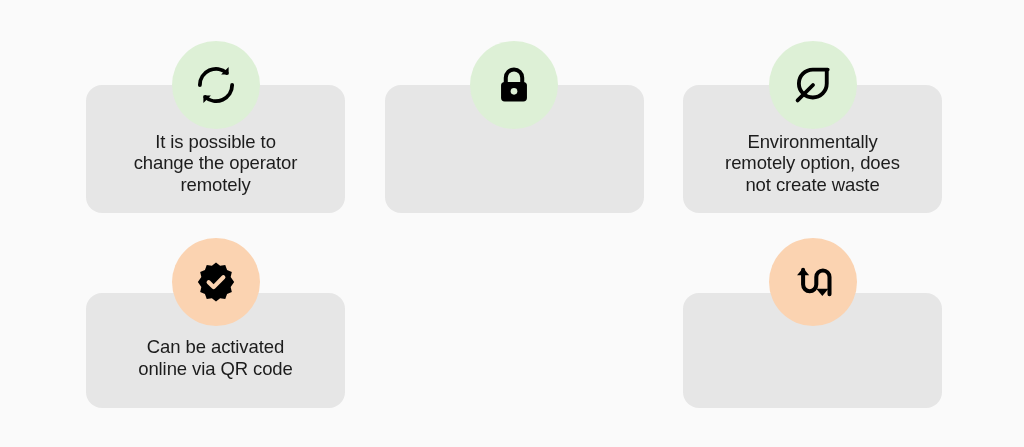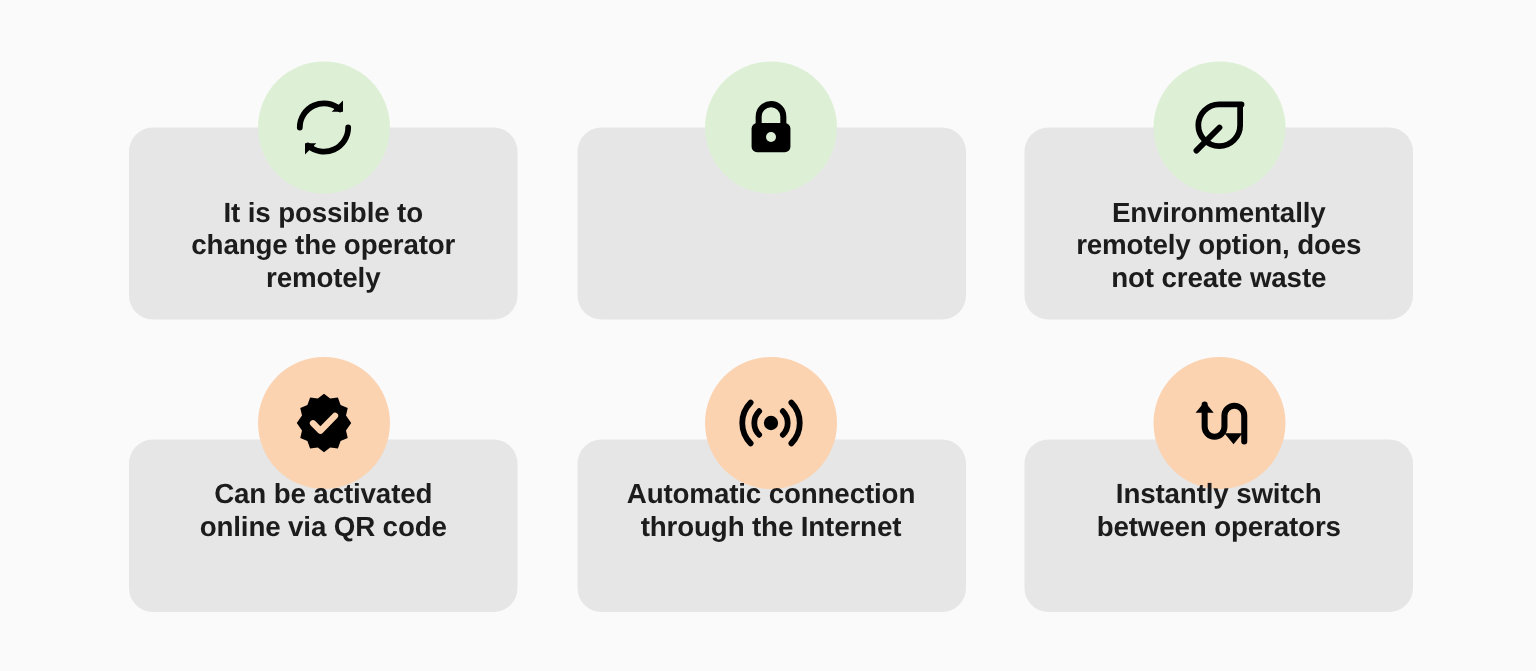--- a/index.html
+++ b/index.html
@@ -32,21 +32,20 @@
   }
   .card {
     position: relative;
     background: #e6e6e6;
     border-radius: 16px;
     box-sizing: border-box;
     padding: 0 10px 0 10px;
     display: flex;
     align-items: flex-end;
     justify-content: center;
-    font-weight: bold;
   }
   .card.top {
     grid-row: 1;
     height: 128px;
   }
   .card.bottom {
     grid-row: 3;
     height: 115px;
   }
   .card.c1 { grid-column: 1; }
@@ -81,21 +80,21 @@
     z-index: 3;
     text-align: center;
     color: #1c1c1c;
     font-size: 18.5px;
     line-height: 21.5px;
     letter-spacing: -0.1px;
     white-space: pre-line;
     padding-bottom: 12px;
   }
   .card.top .caption { padding-bottom: 18px; }
-  .card.bottom .caption { padding-bottom: 47px; }
+  .card.bottom .caption { padding-bottom: 29px; }
 </style>
 </head>
 <body>
 
 <div class="board">
   <div class="grid">
 
     <div class="card top c1">
       <div class="badge">
         <span>
@@ -144,44 +143,27 @@
           <svg width="44" height="44" viewBox="0 0 24 24" fill="none">
             <path d="M12 1.4l2.25 1.73 2.8-.38.98 2.66 2.6 1.13-.63 2.76L21.9 12l-1.9 2.7.63 2.76-2.6 1.13-.98 2.66-2.8-.38L12 22.6l-2.25-1.73-2.8.38-.98-2.66-2.6-1.13.63-2.76L2.1 12l1.9-2.7-.63-2.76 2.6-1.13.98-2.66 2.8.38L12 1.4z" fill="#000"></path>
             <path d="M8 12.1l2.7 2.7 5.3-5.4" stroke="#fbd3b1" stroke-width="2.3" stroke-linecap="round" stroke-linejoin="round"></path>
           </svg>
         </span>
       </div>
       <div class="caption">Can be activated
 online via QR code</div>
     </div>
 
-    <div class="card bottom c2">
-      <div class="badge">
-        <span>
-          <svg width="44" height="44" viewBox="0 0 24 24" fill="none">
-            <circle cx="12" cy="12" r="2.6" fill="#000"></circle>
-            <path d="M7.7 7.7a6.1 6.1 0 0 0 0 8.6" stroke="#000" stroke-width="2.1" stroke-linecap="round"></path>
-            <path d="M16.3 7.7a6.1 6.1 0 0 1 0 8.6" stroke="#000" stroke-width="2.1" stroke-linecap="round"></path>
-            <path d="M4.6 4.6a10.5 10.5 0 0 0 0 14.8" stroke="#000" stroke-width="2.1" stroke-linecap="round"></path>
-            <path d="M19.4 4.6a10.5 10.5 0 0 1 0 14.8" stroke="#000" stroke-width="2.1" stroke-linecap="round"></path>
-          </svg>
-        </span>
-      </div>
-      <div class="caption">Automatic connection
-through the Internet</div>
-    </div>
 
     <div class="card bottom c3">
       <div class="badge">
         <span>
           <svg width="44" height="44" viewBox="0 0 24 24" fill="none">
             <path d="M6.6 5.3v8.1a3.6 3.6 0 0 0 7.2 0V9.3a3.6 3.6 0 0 1 7.2 0v9.4" stroke="#000" stroke-width="2.2" stroke-linecap="round" stroke-linejoin="round"></path>
             <path d="M3.3 8.3l3.3-4 3.3 4z" fill="#000"></path>
             <path d="M17.1 15.7l3.3 4 3.3-4z" fill="#000" transform="translate(-3.3 0)"></path>
           </svg>
         </span>
       </div>
-      <div class="caption">Instantly switch
-between operators</div>
     </div>
 
   </div>
 </div>
 
 </body></html>

